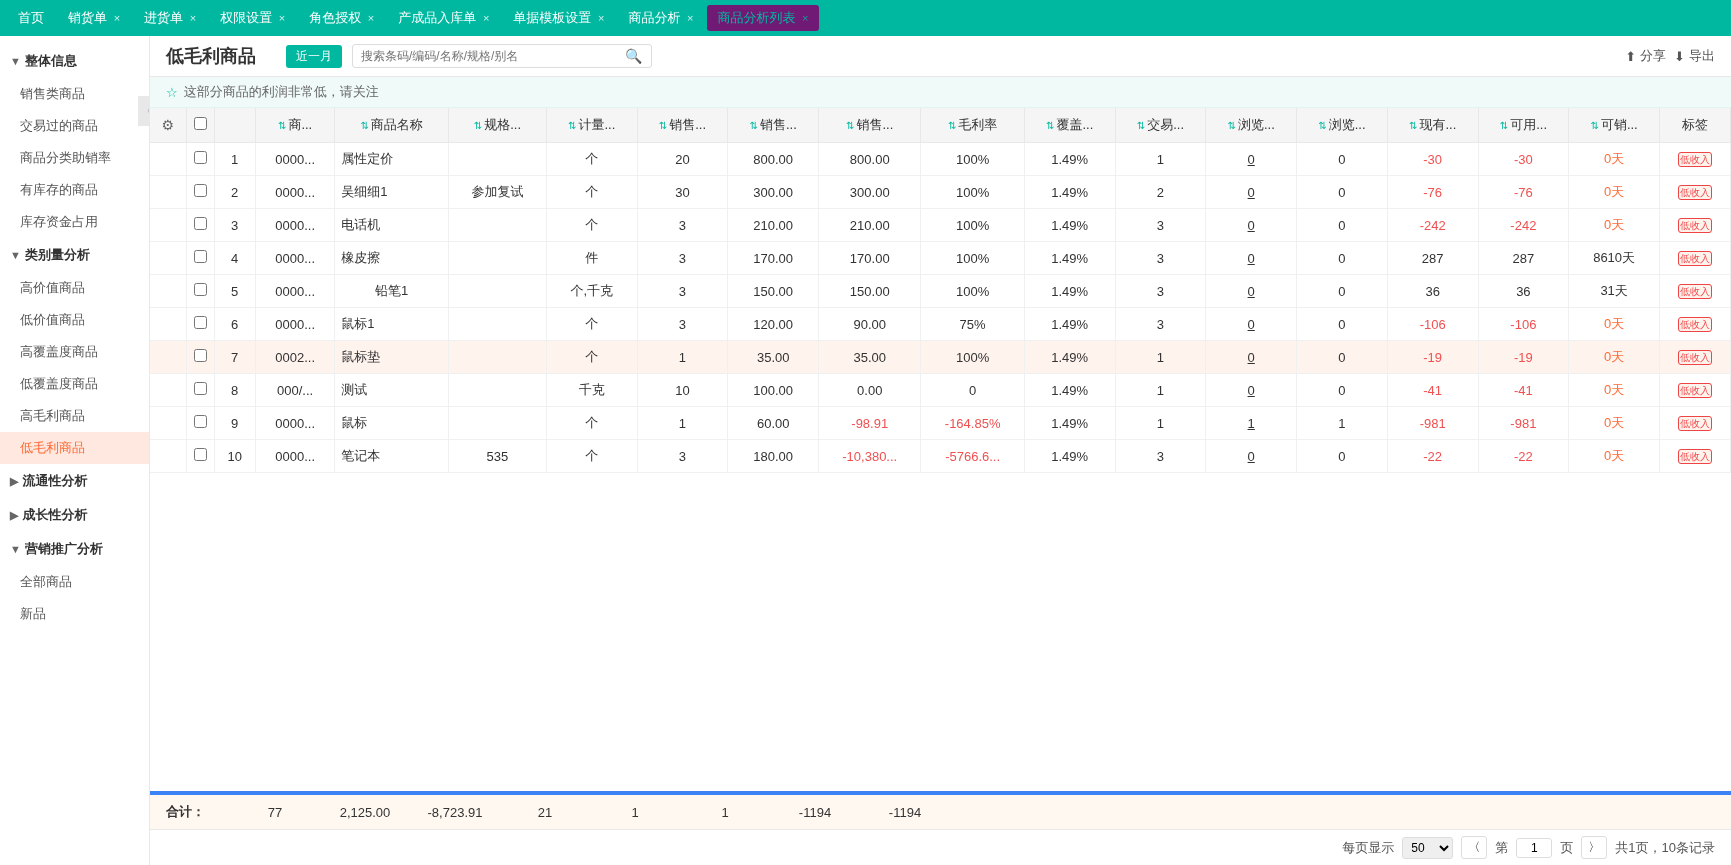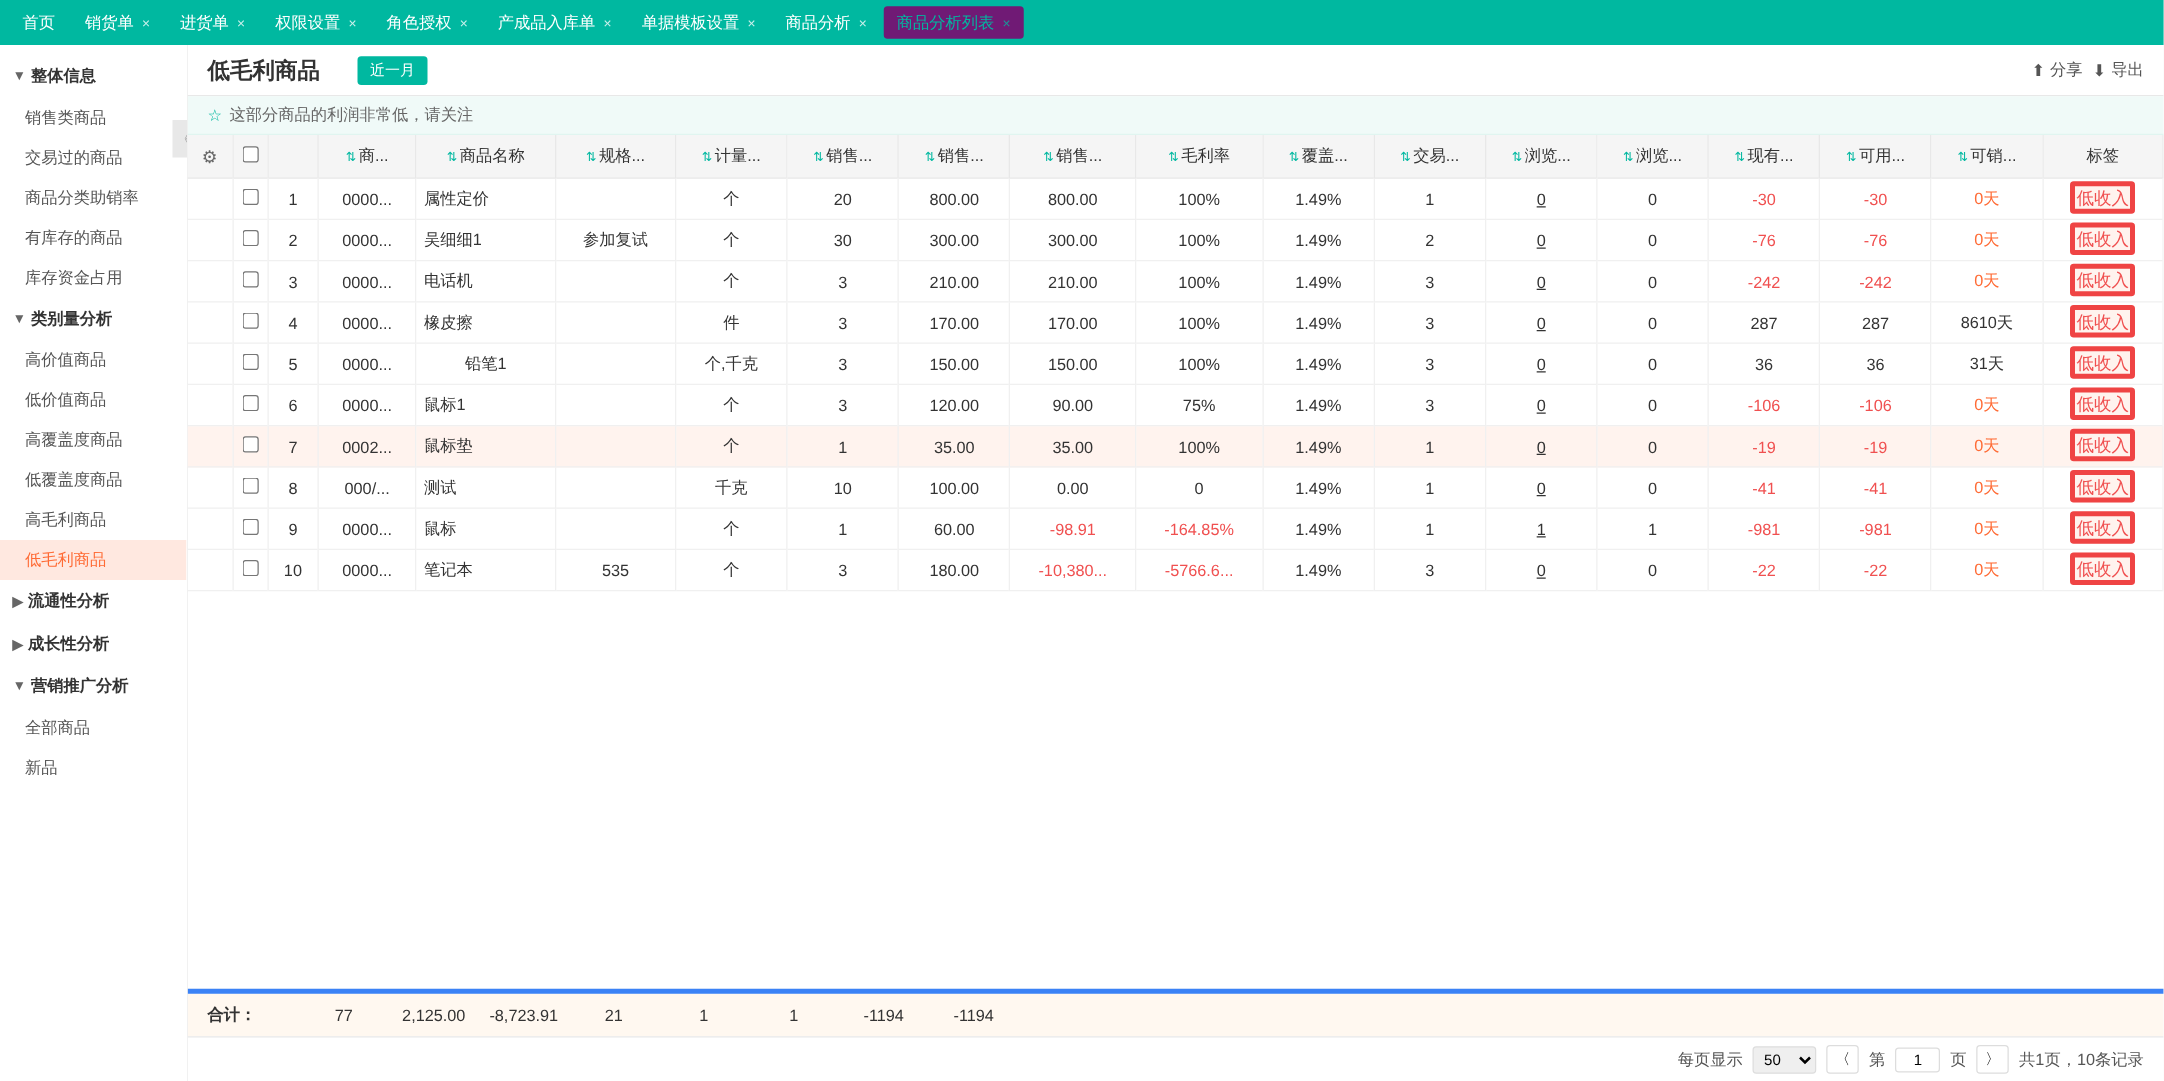--- a/index.html
+++ b/index.html
@@ -174,35 +174,35 @@
     tbody tr.highlighted { background: #fff3ee; }
     tbody td {
       padding: 7px 6px;
       text-align: center;
       color: #333;
       border-right: 1px solid #f0f0f0;
       white-space: nowrap;
     }
     tbody td.text-red { color: #f05050; }
     tbody td.text-orange { color: #ff6b35; }
-    .tag-low { background: #fff3ee; color: #f05050; border: 4px solid #ef4444; border-radius: 3px; padding: 1px 1px; font-size: 14px; }
+    .tag-low { background: #fff3ee; color: #f05050; border: 1px solid #ef4444; border-radius: 3px; padding: 1px 1px; font-size: 10px; }
     .underline-link { text-decoration: underline; color: #333; cursor: pointer; }
 
     
     .table-footer {
       border-top: 4px solid #3b82f6;
       background: #fff8f0;
       padding: 8px 16px;
       display: flex;
       align-items: center;
       gap: 40px;
       font-size: 13px;
     }
     .footer-label { color: #333; font-weight: bold; }
-    .footer-values { display: flex; gap: 12px; flex: 1; }
+    .footer-values { display: flex; gap: 30px; flex: 1; }
     .footer-val { min-width: 60px; text-align: center; color: #333; }
 
     .pagination-bar {
       border-top: 1px solid #e8e8e8;
       background: #fff;
       padding: 6px 16px;
       display: flex;
       align-items: center;
       justify-content: flex-end;
       gap: 8px;
@@ -301,20 +301,24 @@
     <div class="sidebar-item">新品</div>
 
     <div class="collapse-btn">《</div>
   </div>
 
   <div class="main-content">
 
     <div class="header-bar">
       <span class="page-title">低毛利商品</span>
       <button class="filter-btn">近一月</button>
+      <div class="search-box">
+        <input type="text" placeholder="搜索条码/编码/名称/规格/别名" style="">
+        <span class="search-icon">🔍</span>
+      </div>
       <div class="header-actions">
         <button class="action-btn">
           <span>⬆</span>
           <span>分享</span>
         </button>
         <button class="action-btn">
           <span>⬇</span>
           <span>导出</span>
         </button>
       </div>

